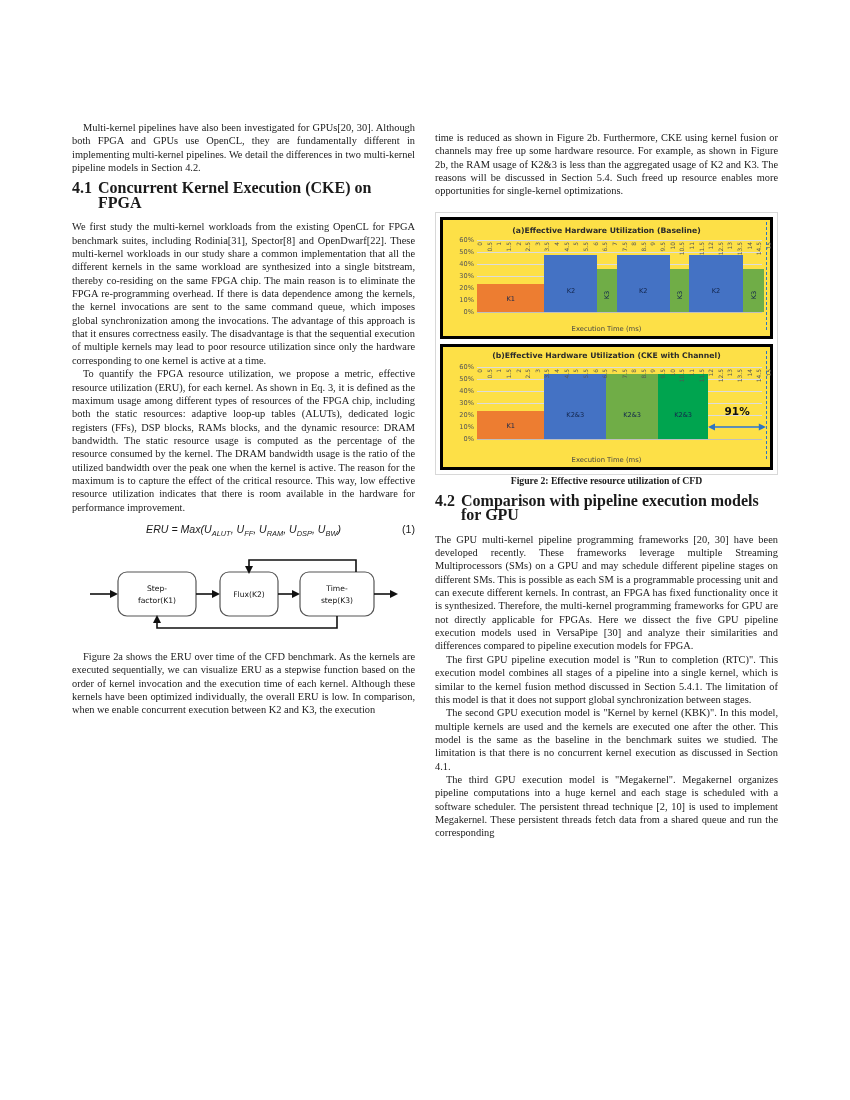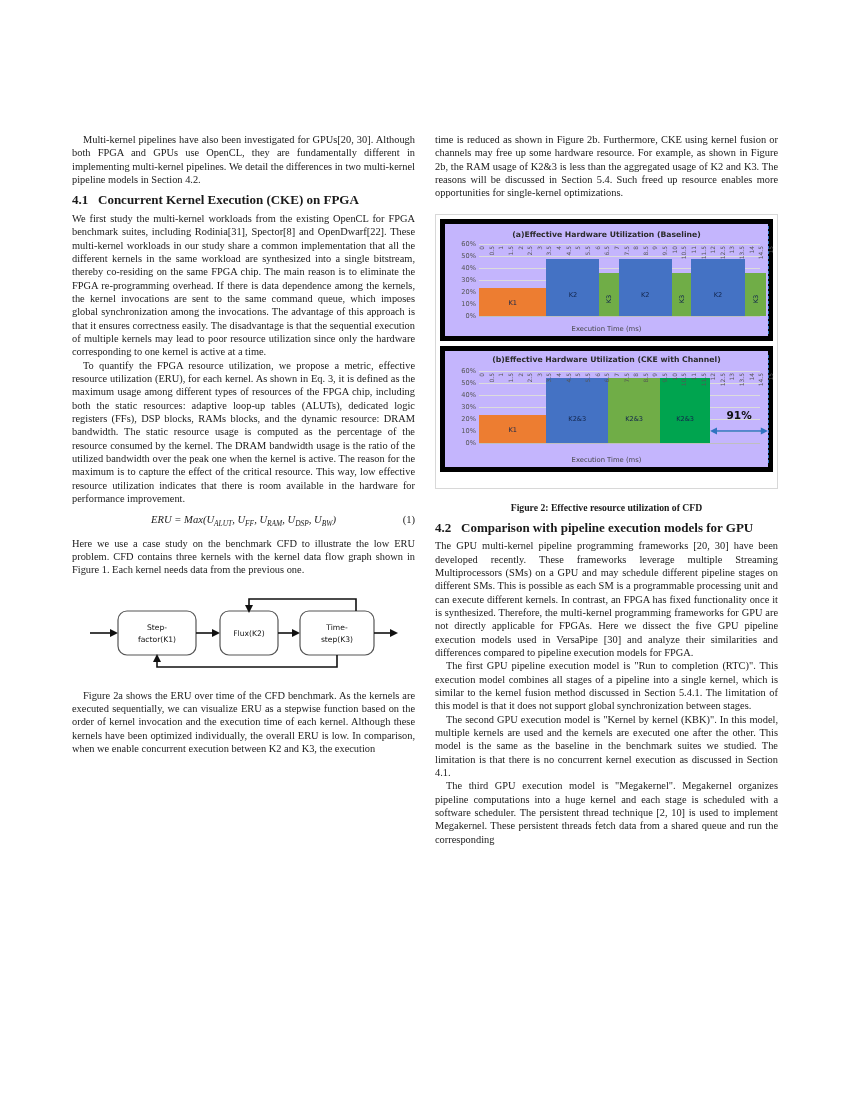--- a/index.html
+++ b/index.html
@@ -28,64 +28,64 @@
     font-family: "Liberation Sans", "DejaVu Sans", sans-serif;
   }
   .cols {
     position: absolute;
     left: 72px; top: 117px;
     width: 706px;
     height: 900px;
   }
   .col {
     position: absolute;
-    top: 16px;
+    top: 4px;
     width: 343px;
   }
   .col-left { left: 0; }
   .col-right { left: 363px; }
 
   p {
     margin: 0;
     font-size: 10.4px;
     line-height: 13.35px;
     text-align: justify;
     text-justify: inter-word;
     hyphens: auto;
   }
   p.indent { text-indent: 11px; }
-  p.noindent { text-indent: 0; }
+  p.noindent { text-indent: 0; margin-top: 10px; }
 
   h2.section {
     font-size: 12.2px;
     font-weight: bold;
     margin: 14px 0 6px 0;
     letter-spacing: 0.2px;
     font-family: "Liberation Serif", serif;
   }
   h2.section .num { display: inline-block; width: 22px; }
 
   h3.subsection {
-    font-size: 13px;
+    font-size: 16px;
     font-weight: bold;
     margin: 7px 0 4px 0;
     line-height: 14.5px;
     padding-left: 26px;
     text-indent: -26px;
     font-family: "Liberation Serif", serif;
   }
   h3.subsection .num { display: inline-block; width: 26px; text-indent: 0; }
 
   .equation {
     margin: 9px 0 8px 0;
     position: relative;
     font-size: 10.6px;
     text-align: center;
     font-style: italic;
-    font-family: Liberation Serif, serif;
+    font-family: Liberation Sans, sans-serif;
   }
   .equation .eqnum {
     position: absolute;
     right: 0; top: 0;
     font-style: normal;
   }
   .equation sub { font-size: 7.4px; font-style: italic; }
 
   .figcaption {
     font-size: 9.7px;
@@ -106,25 +106,25 @@
 
   
   .fig2wrap {
     margin: 10px 0 0 0;
     border: 1px solid #d8d8d8;
     background: #fff;
     padding: 4px 4px 4px 4px;
   }
   .chartbox {
     position: relative;
-    border: 5px solid #000000;
-    background: #c4b5fd;
+    border: 3px solid #000000;
+    background: #fde047;
     margin-bottom: 5px;
   }
-  .chartbox:last-child { margin-bottom: 12px; }
+  .chartbox:last-child { margin-bottom: 0; }
   .chart-title {
     position: absolute;
     left: 0; right: 0;
     text-align: center;
     font-family: "DejaVu Sans", sans-serif;
     font-size: 7.7px;
     font-weight: bold;
     color: #2b2b2b;
     pointer-events: none;
   }
@@ -223,21 +223,20 @@
       <p class="noindent">We first study the multi-kernel workloads from the existing OpenCL for FPGA benchmark suites, including Rodinia[31], Spector[8] and OpenDwarf[22]. These multi-kernel workloads in our study share a common implementation that all the different kernels in the same workload are synthesized into a single bitstream, thereby co-residing on the same FPGA chip. The main reason is to eliminate the FPGA re-programming overhead. If there is data dependence among the kernels, the kernel invocations are sent to the same command queue, which imposes global synchronization among the invocations. The advantage of this approach is that it ensures correctness easily. The disadvantage is that the sequential execution of multiple kernels may lead to poor resource utilization since only the hardware corresponding to one kernel is active at a time.</p>
       <p class="indent">To quantify the FPGA resource utilization, we propose a metric, effective resource utilization (ERU), for each kernel. As shown in Eq. 3, it is defined as the maximum usage among different types of resources of the FPGA chip, including both the static resources: adaptive loop-up tables (ALUTs), dedicated logic registers (FFs), DSP blocks, RAMs blocks, and the dynamic resource: DRAM bandwidth. The static resource usage is computed as the percentage of the resource consumed by the kernel. The DRAM bandwidth usage is the ratio of the utilized bandwidth over the peak one when the kernel is active. The reason for the maximum is to capture the effect of the critical resource. This way, low effective resource utilization indicates that there is room available in the hardware for performance improvement.</p>
 
       <div class="equation">
         <span>
           ERU = Max(U<sub>ALUT</sub>, U<sub>FF</sub>, U<sub>RAM</sub>, U<sub>DSP</sub>, U<sub>BW</sub>)
         </span>
         <span class="eqnum">(1)</span>
       </div>
 
-      <p class="noindent">Here we use a case study on the benchmark CFD to illustrate the low ERU problem. CFD contains three kernels with the kernel data flow graph shown in Figure 1. Each kernel needs data from the previous one.</p>
 
       <div class="fig1">
         <svg width="320" height="80" viewBox="0 0 320 80">
 
           <line x1="6" y1="40" x2="26" y2="40" stroke="#111" stroke-width="1.6"></line>
           <polygon points="26,36 34,40 26,44" fill="#111"></polygon>
 
           <rect x="34" y="18" width="78" height="44" rx="9" ry="9" fill="#fff" stroke="#555" stroke-width="1.2"></rect>
           <text class="boxlabel" x="73" y="37" text-anchor="middle">Step-</text>
           <text class="boxlabel" x="73" y="49" text-anchor="middle">factor(K1)</text>
@@ -411,21 +410,21 @@
               <div class="annot25" style="left: 260.1px; top: 38px; transform: translateX(-50%);">91%</div>
               <svg class="arrowbar" width="57.79999999999998" height="12" style="left: 231.2px; top: 54px;">
                 <line x1="5" y1="6" x2="52.79999999999998" y2="6" stroke="#2F74C0" stroke-width="1.6"></line>
                 <polygon points="0,6 7,2.5 7,9.5" fill="#2F74C0"></polygon>
                 <polygon points="57.79999999999998,6 50.79999999999998,2.5 50.79999999999998,9.5" fill="#2F74C0"></polygon>
               </svg>
             </div>
           <div class="xaxis-title" id="xtitle-b" style="bottom:3px">Execution Time (ms)</div>
         </div>
       </div>
-      <div class="figcaption" style="margin-top:13px">Figure 2: Effective resource utilization of CFD</div>
+      <div class="figcaption" style="margin-top:0">Figure 2: Effective resource utilization of CFD</div>
 
       <h3 class="subsection" style="">
         <span class="num">4.2</span><span>Comparison with pipeline execution models for GPU</span>
       </h3>
 
       <p class="noindent">The GPU multi-kernel pipeline programming frameworks [20, 30] have been developed recently. These frameworks leverage multiple Streaming Multiprocessors (SMs) on a GPU and may schedule different pipeline stages on different SMs. This is possible as each SM is a programmable processing unit and can execute different kernels. In contrast, an FPGA has fixed functionality once it is synthesized. Therefore, the multi-kernel programming frameworks for GPU are not directly applicable for FPGAs. Here we dissect the five GPU pipeline execution models used in VersaPipe [30] and analyze their similarities and differences compared to pipeline execution models for FPGA.</p>
       <p class="indent">The first GPU pipeline execution model is "Run to completion (RTC)". This execution model combines all stages of a pipeline into a single kernel, which is similar to the kernel fusion method discussed in Section 5.4.1. The limitation of this model is that it does not support global synchronization between stages.</p>
       <p class="indent">The second GPU execution model is "Kernel by kernel (KBK)". In this model, multiple kernels are used and the kernels are executed one after the other. This model is the same as the baseline in the benchmark suites we studied. The limitation is that there is no concurrent kernel execution as discussed in Section 4.1.</p>
       <p class="indent">The third GPU execution model is "Megakernel". Megakernel organizes pipeline computations into a huge kernel and each stage is scheduled with a software scheduler. The persistent thread technique [2, 10] is used to implement Megakernel. These persistent threads fetch data from a shared queue and run the corresponding</p>
     </div>

